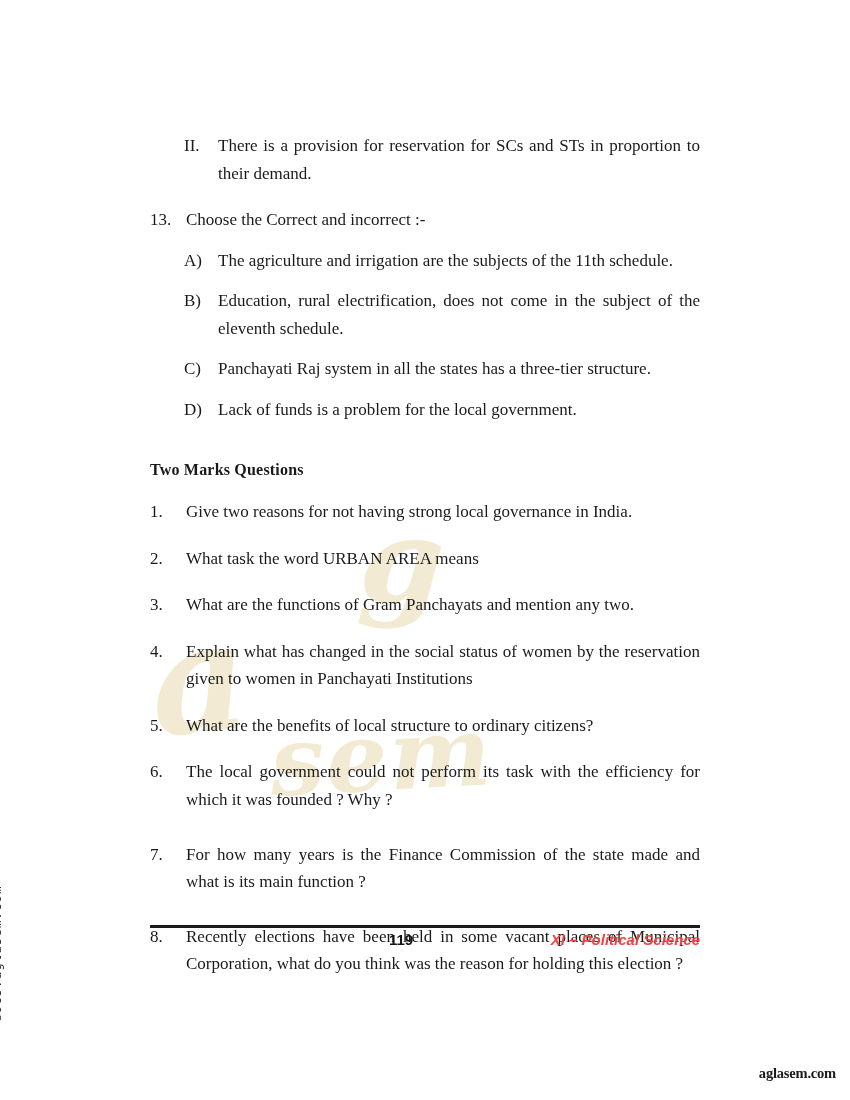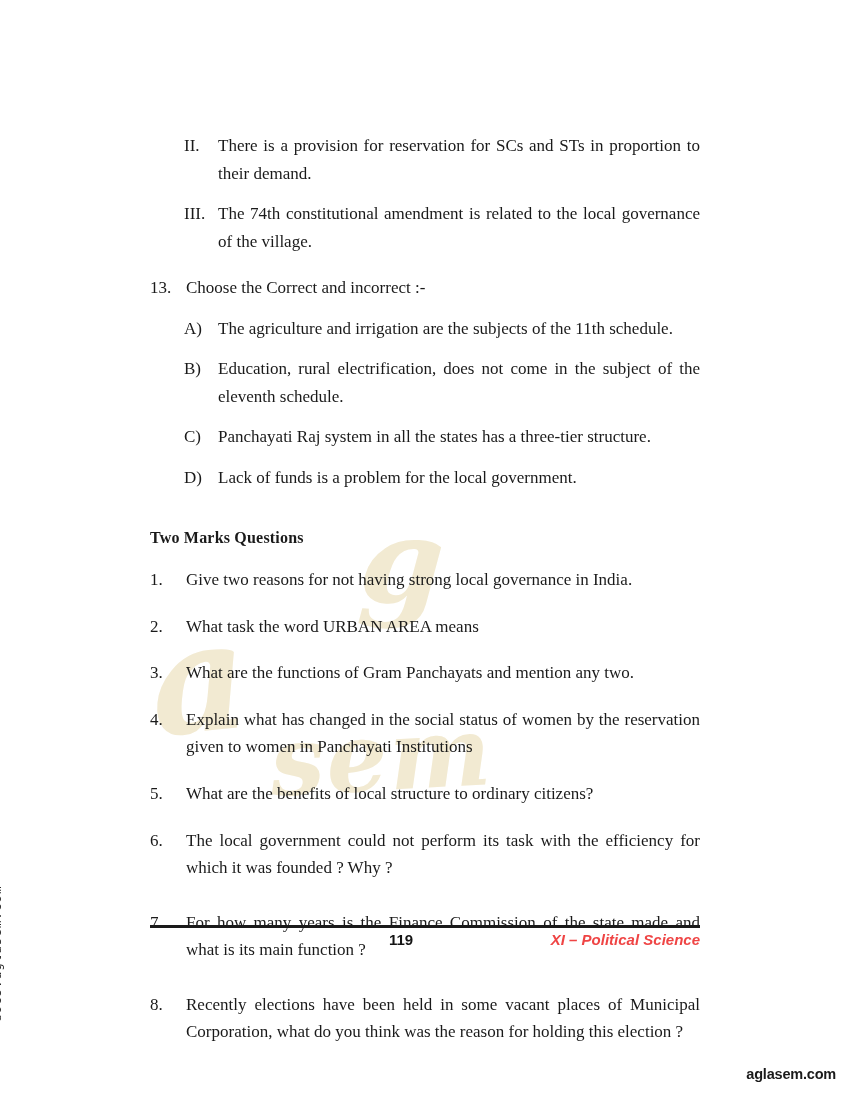--- a/index.html
+++ b/index.html
@@ -159,21 +159,21 @@
     transform-origin: left bottom;
     white-space: nowrap;
   }
 
   
   .brand {
     position: absolute;
     right: 14px;
     bottom: 18px;
     z-index: 3;
-    font-family: Liberation Sans, sans-serif;
+    font-family: Liberation Serif, serif;
     font-weight: bold;
     font-size: 14.5px;
     letter-spacing: -0.2px;
     color: #1a1a1a;
   }
 </style>
 </head>
 <body>
 
 <div class="page">
@@ -184,24 +184,20 @@
     <span class="wm-glyph wm-c">sem</span>
   </div>
 
   <div class="content">
 
     <div class="q-row level-2">
       <span class="marker">II.</span>
       <span class="body justify-all">There is a provision for reservation for SCs and STs in proportion to their demand.</span>
     </div>
 
-    <div class="q-row level-2 spaced-sm">
-      <span class="marker">III.</span>
-      <span class="body justify-all">The 74th constitutional amendment is related to the local governance of the village.</span>
-    </div>
 
     <div class="q-row level-1 spaced-md">
       <span class="marker">13.</span>
       <span class="body">Choose the Correct and incorrect :-</span>
     </div>
 
     <div class="q-row level-2 spaced-sm">
       <span class="marker">A)</span>
       <span class="body justify-all">The agriculture and irrigation are the subjects of the 11th schedule.</span>
     </div>

